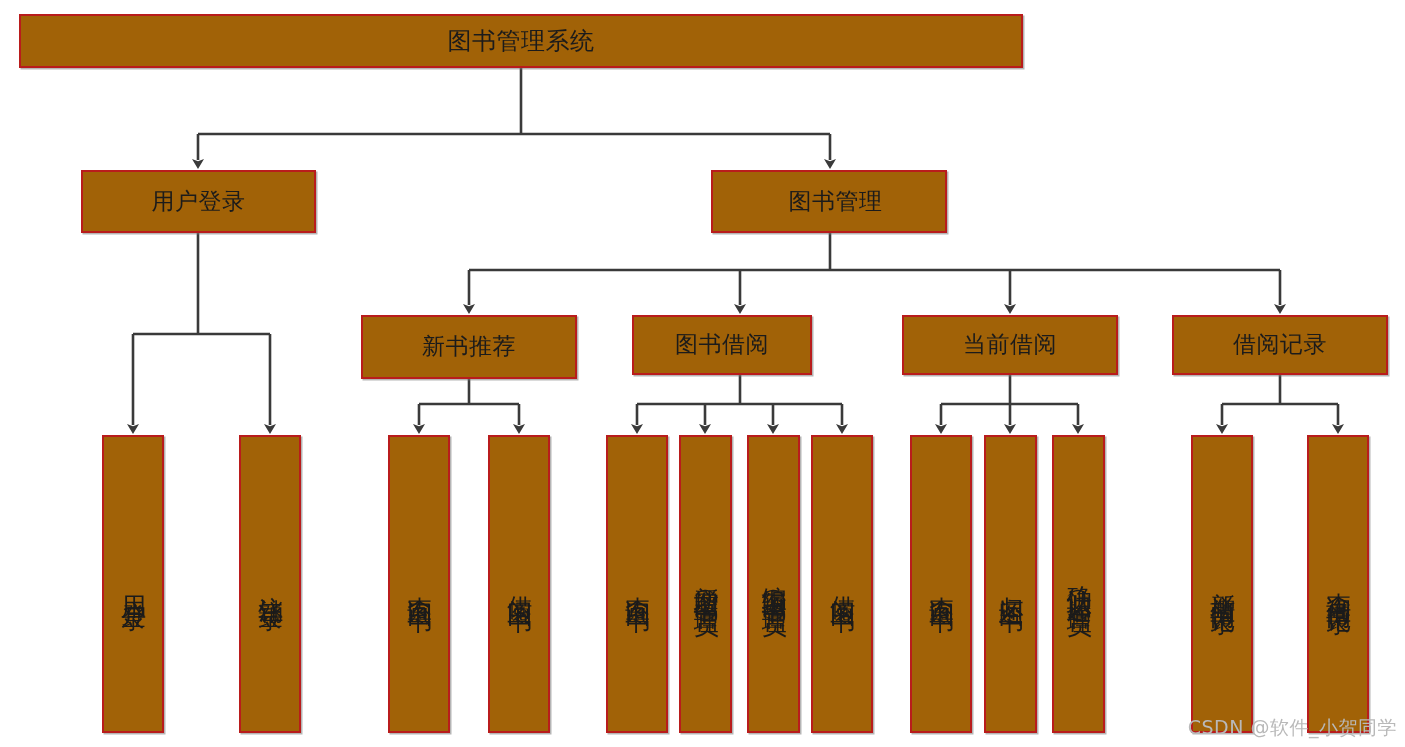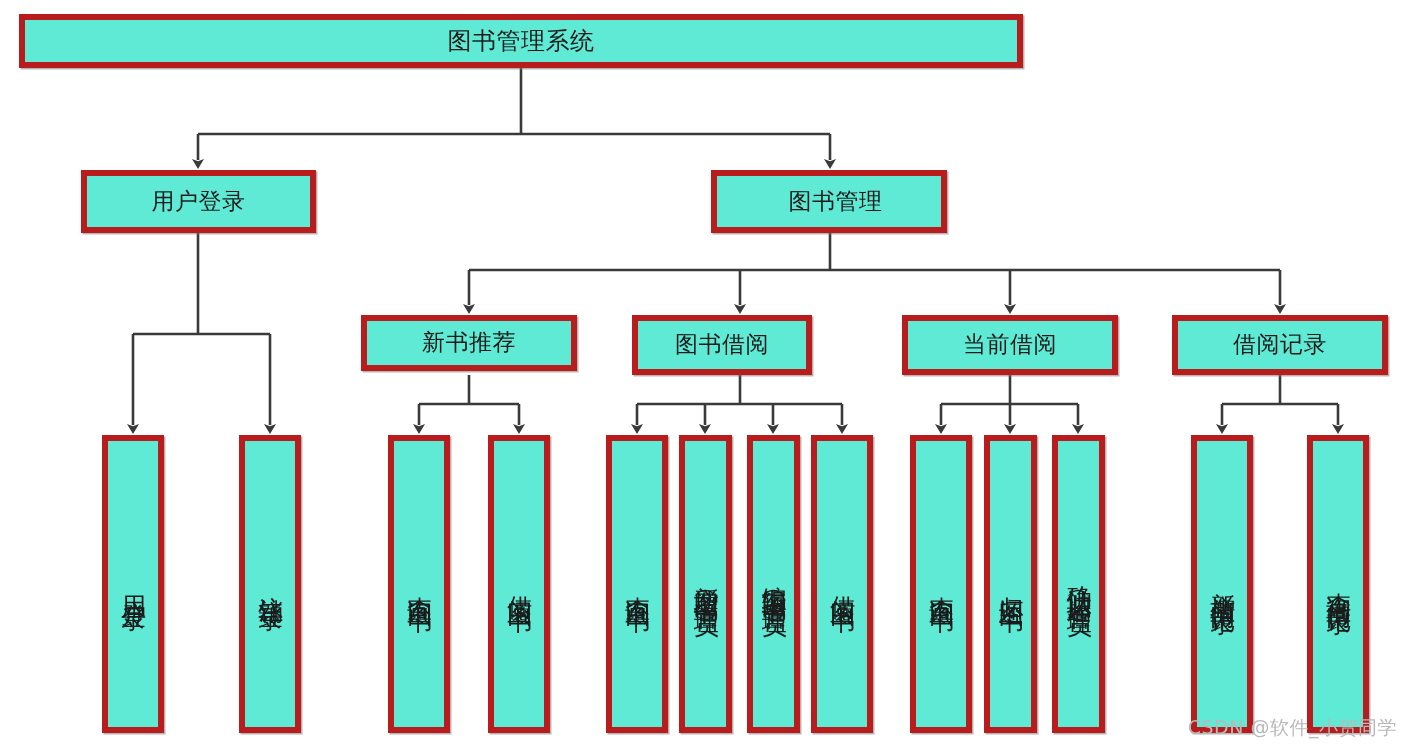--- a/index.html
+++ b/index.html
@@ -22,22 +22,22 @@
     position: absolute;
     left: 0;
     top: 0;
     width: 1405px;
     height: 747px;
     pointer-events: none;
   }
   .node {
     position: absolute;
     box-sizing: border-box;
-    background: #5eead4;
-    border: 6px solid #b91c1c;
+    background: #a16207;
+    border: 2px solid #b91c1c;
     box-shadow: 1.5px 1.5px 0 rgba(120,120,120,0.55);
     display: flex;
     align-items: center;
     justify-content: center;
     color: #1b1b1b;
     z-index: 2;
   }
   .node .label {
     display: block;
     text-align: center;
@@ -137,21 +137,21 @@
     <span class="label">图书管理系统</span>
   </div>
 
   <div class="node h" style="left:81px; top:170px; width:235px; height:63px;">
     <span class="label">用户登录</span>
   </div>
   <div class="node h" style="left:711px; top:170px; width:236px; height:63px;padding-left:13px;">
     <span class="label">图书管理</span>
   </div>
 
-  <div class="node h" style="left:361px; top:315px; width:216px; height:56px;">
+  <div class="node h" style="left:361px; top:315px; width:216px; height:64px;">
     <span class="label">新书推荐</span>
   </div>
   <div class="node h" style="left:632px; top:315px; width:180px; height:60px;">
     <span class="label">图书借阅</span>
   </div>
   <div class="node h" style="left:1172px; top:315px; width:216px; height:60px;">
     <span class="label">借阅记录</span>
   </div>
   <div class="node h" style="left:902px; top:315px; width:216px; height:60px;">
     <span class="label">当前借阅</span>

